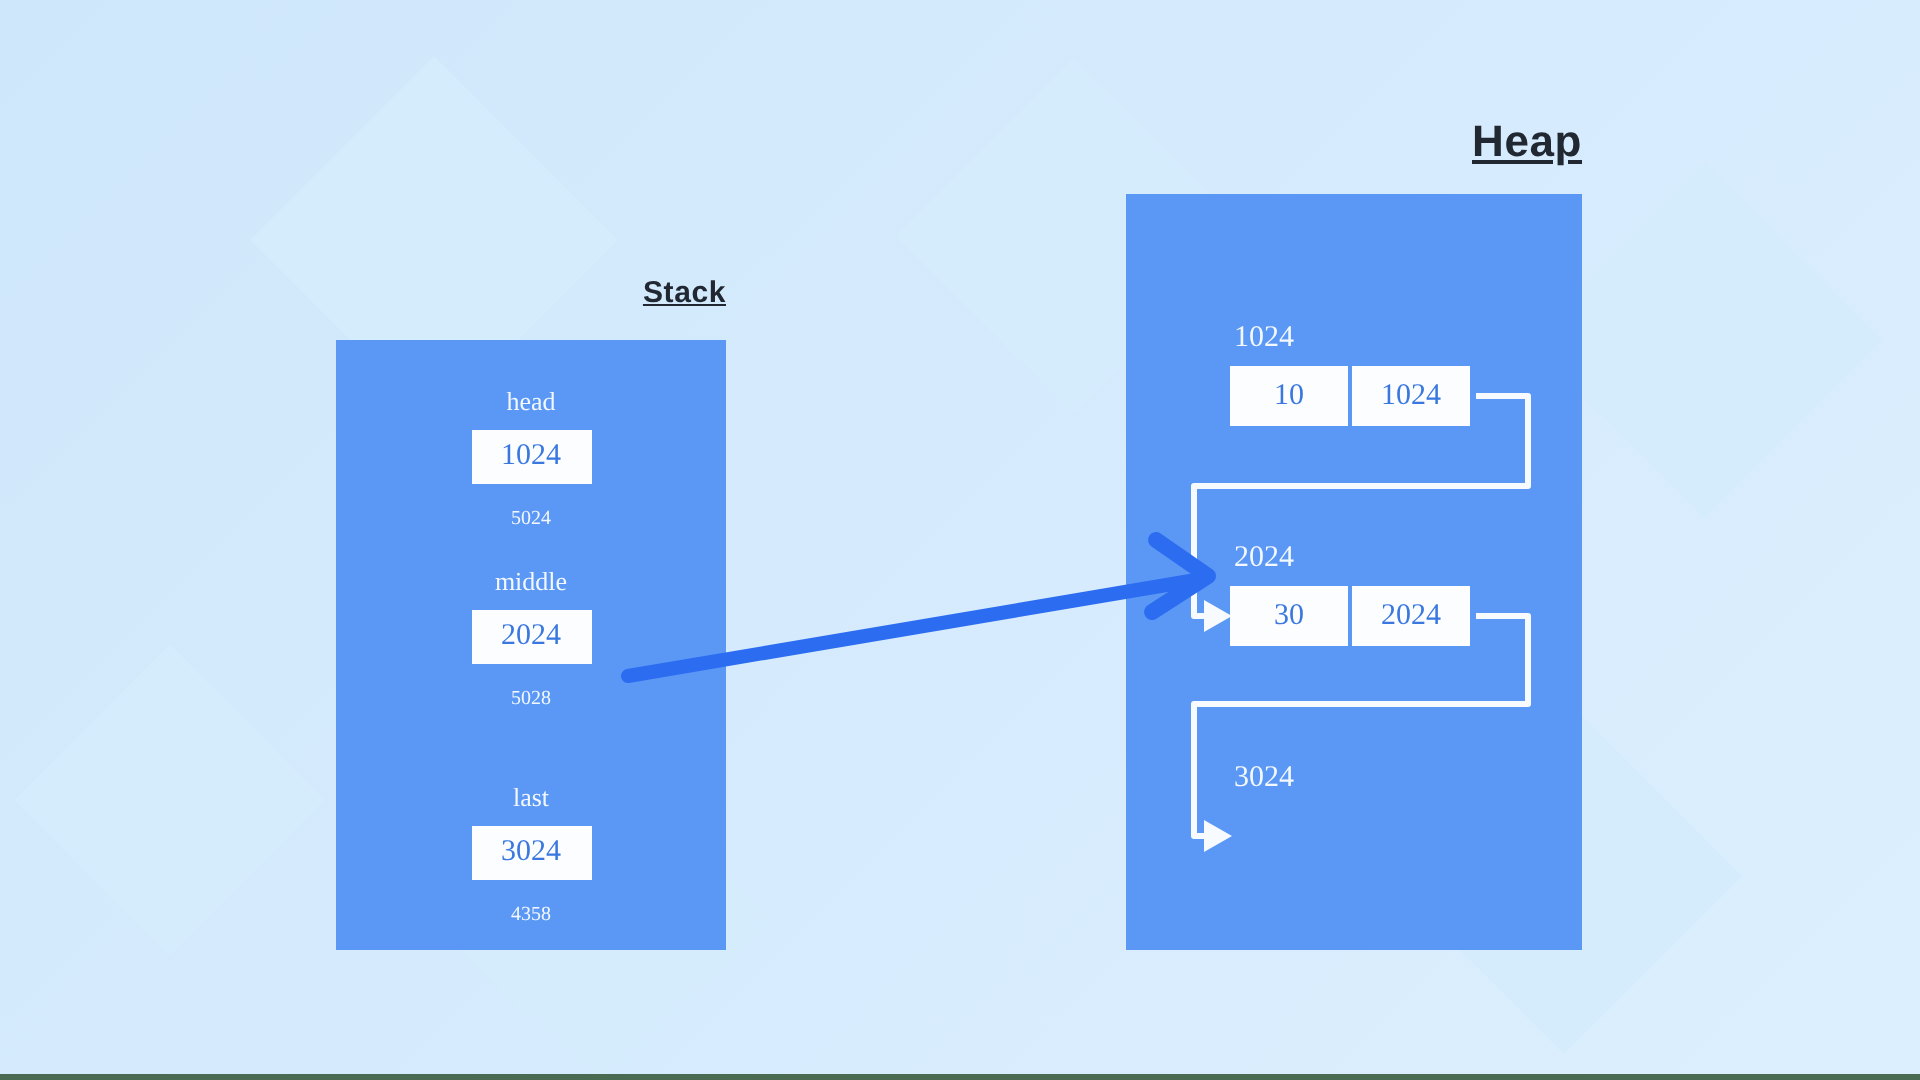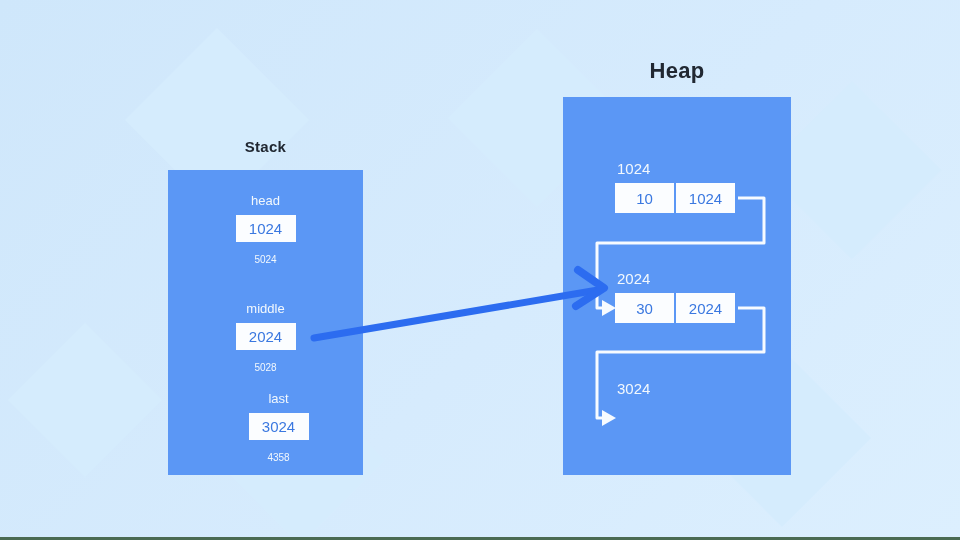--- a/index.html
+++ b/index.html
@@ -15,35 +15,36 @@
   .d3{left:789px;top:107px;width:126px;height:126px;}
   .d4{left:30px;top:345px;width:110px;height:110px;}
   .d5{left:719px;top:375px;width:126px;height:126px;}
   .d6{left:240px;top:400px;width:120px;height:120px;}
 
   .panel{position:absolute;background:#5b97f5;}
   .stack-panel{left:168px;top:170px;width:195px;height:305px;}
   .heap-panel{left:563px;top:97px;width:228px;height:378px;}
 
   .panel-title{
-    position:absolute;text-align:center;color:#212832;font-weight:600;
+    position:absolute;text-align:right;color:#212832;font-weight:600;
     letter-spacing:.3px;
+    text-decoration:underline;
   }
   .stack-title{left:168px;top:138px;width:195px;font-size:15px;}
   .heap-title{left:563px;top:58px;width:228px;font-size:22px;}
 
-  .mono{font-family:Liberation Sans, sans-serif;}
+  .mono{font-family:Liberation Serif, serif;}
 
   .stack-entry{
     position:absolute;left:168px;width:195px;
     display:flex;flex-direction:column;align-items:center;
   }
   .se1{top:192px;}
-  .se2{top:300px;text-align:center;}
-  .se3{top:390px;margin-left:13px;}
+  .se2{top:282px;text-align:center;}
+  .se3{top:390px;}
   .var-name{font-size:13px;line-height:17px;color:#f2f8fd;}
   .value-box{
     margin-top:6px;width:60px;height:27px;background:#fbfdff;
     display:flex;align-items:center;justify-content:center;
   }
   .value-box span{font-size:15px;color:#3a78e0;}
   .var-addr{margin-top:10px;font-size:10px;line-height:16px;color:#f2f8fd;}
 
   .heap-node{position:absolute;left:615px;}
   .hn1{top:160px;}

